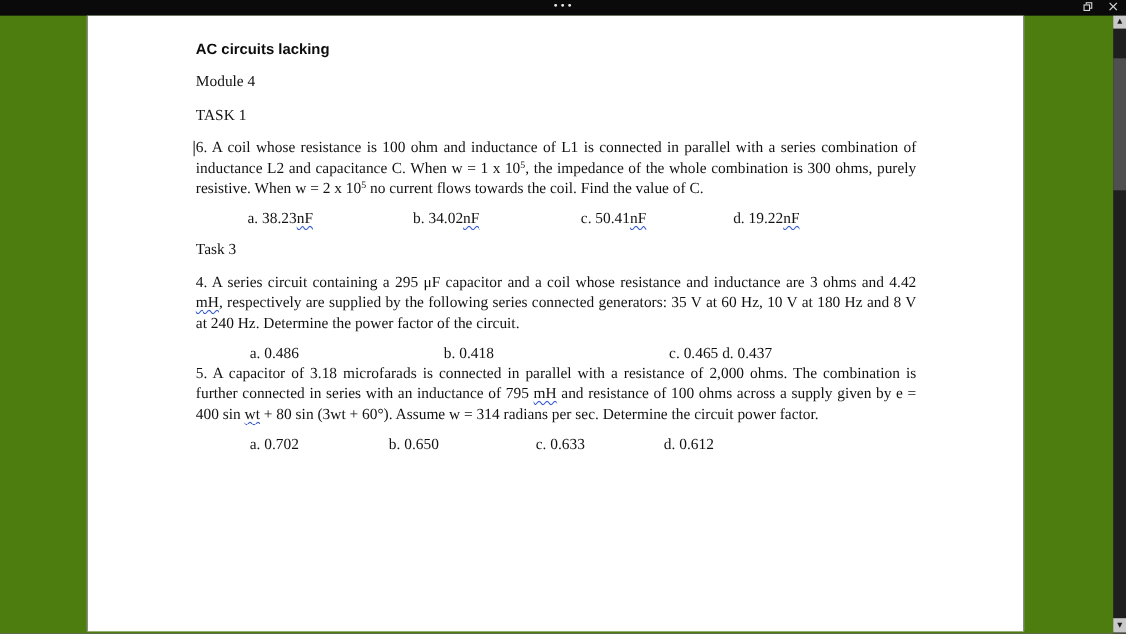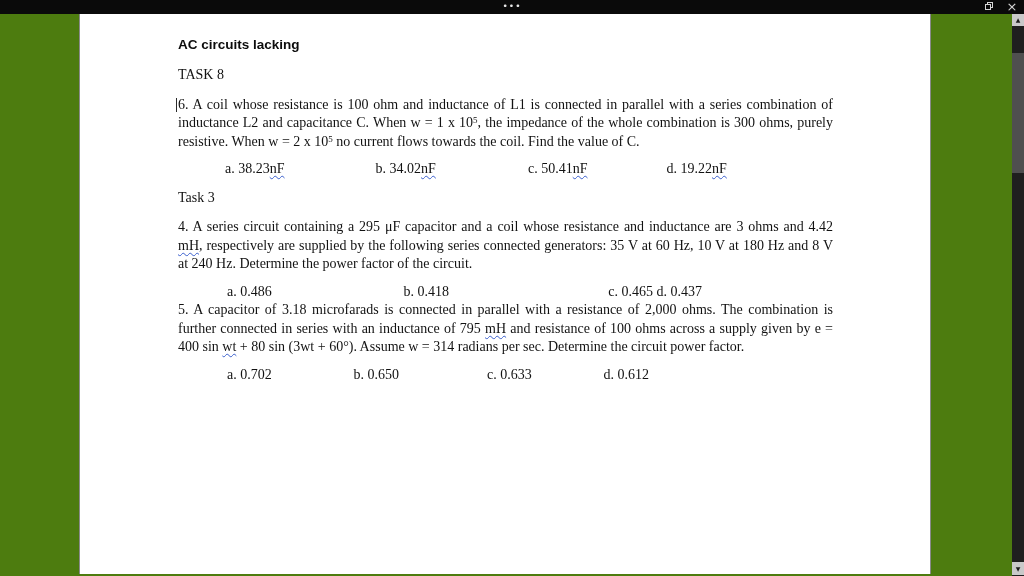--- a/index.html
+++ b/index.html
@@ -135,22 +135,23 @@
   </div>
 </div>
 
 <div class="workspace">
 
   <div class="page">
     <div class="content">
 
       <div class="doc-heading">AC circuits lacking</div>
 
+      <div class="doc-par mb12">Module 4</div>
 
-      <div class="doc-par mb11">TASK 8</div>
+      <div class="doc-par mb11">TASK 1</div>
 
       <div class="doc-par just q-par mb9">
         <span class="caret"></span>
       <span>6. A coil whose resistance is 100 ohm and inductance of L1 is connected in parallel with a series combination of inductance L2 and capacitance C. When w = 1 x 10</span><span class="sup">5</span><span>, the impedance of the whole combination is 300 ohms, purely resistive. When w = 2 x 10</span><span class="sup">5</span><span> no current flows towards the coil. Find the value of C.</span></div>
 
       <div class="answers row-q6">
         <span class="o1"><span>a. 38.23 </span><span class="squiggle">nF</span></span>
         <span class="o2"><span>b. 34.02 </span><span class="squiggle">nF</span></span>
         <span class="o3"><span>c. 50.41 </span><span class="squiggle">nF</span></span>
         <span class="o4"><span>d. 19.22 </span><span class="squiggle">nF</span></span>

